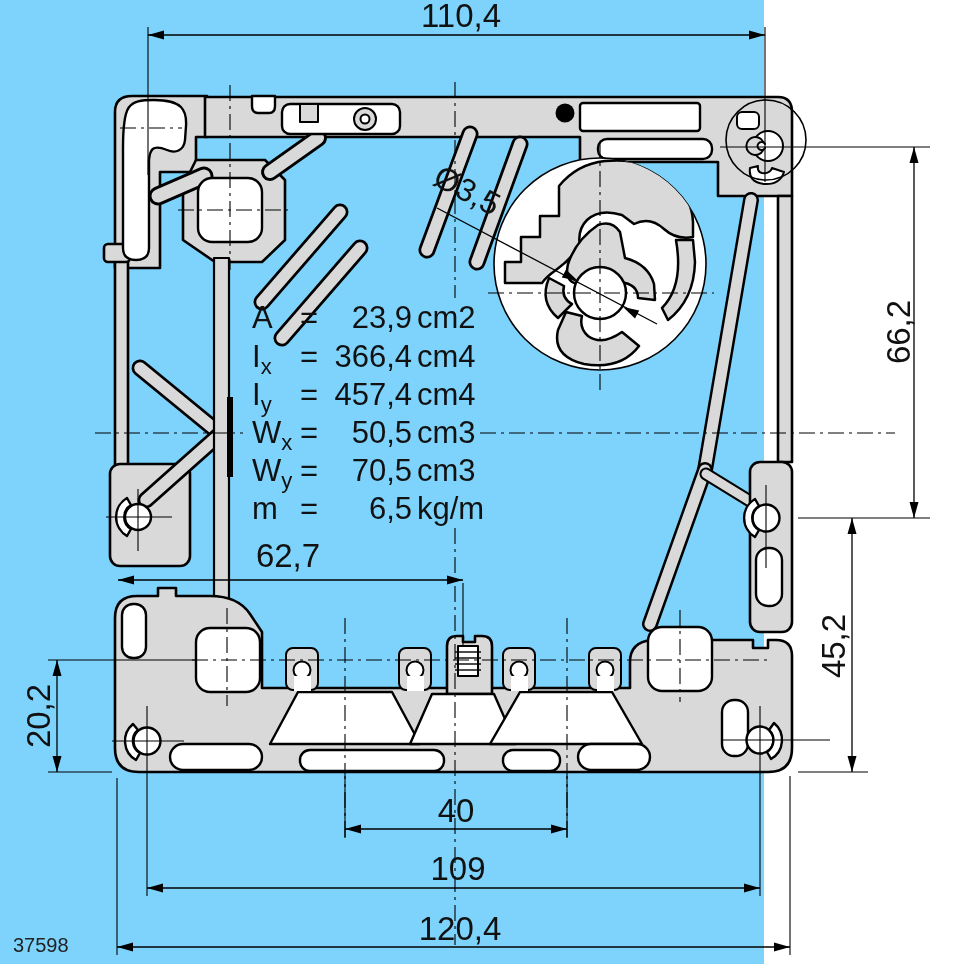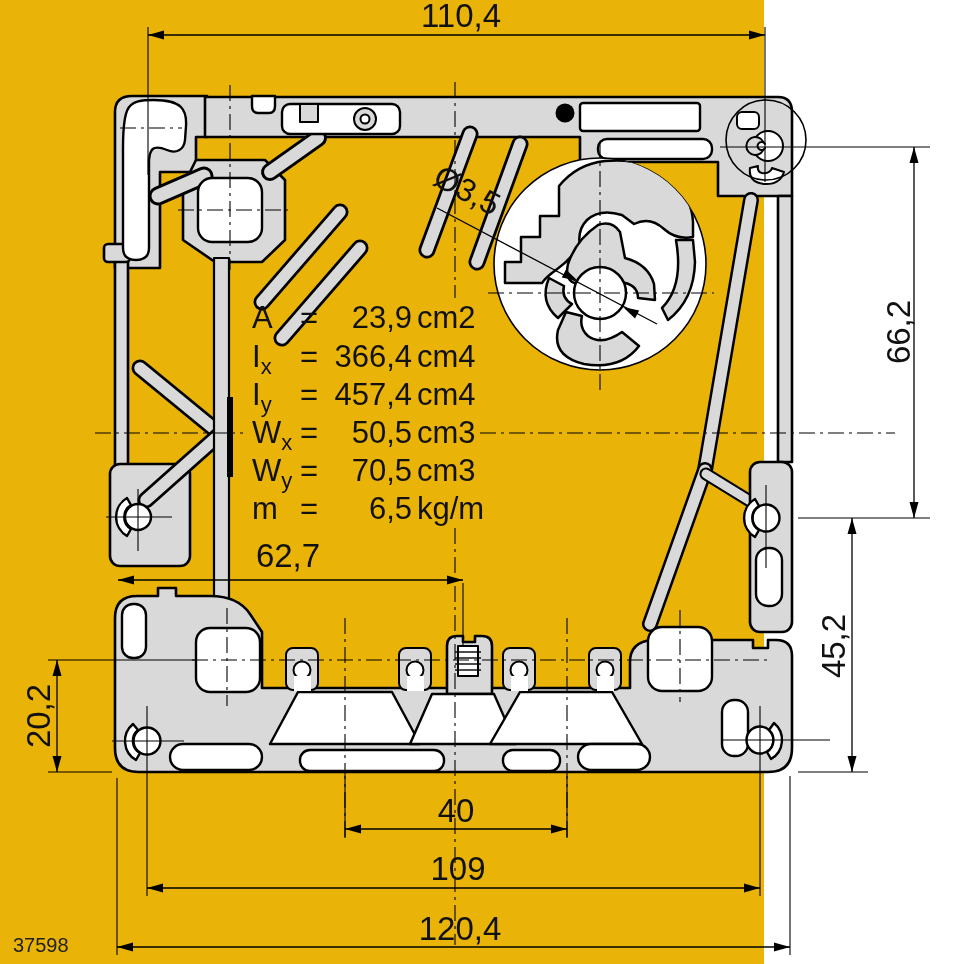--- a/index.html
+++ b/index.html
@@ -1,16 +1,16 @@
 <!DOCTYPE html>
 <html><head>
 <meta charset="utf-8">
 <style>
   html,body{margin:0;padding:0;background:#ffffff;}
-  .stage{width:764px;height:964px;position:relative;background:#eab308;}
+  .stage{width:764px;height:964px;position:relative;background:#7dd3fc;}
   svg{display:block;}
   text{font-family:"Liberation Sans", sans-serif;fill:#111;}
   .dim-text{font-size:33px;}
   .prop-sym{font-size:31px;}
   .prop-sub{font-size:22px;}
   .prop-eq{font-size:31px;}
   .prop-val{font-size:31px;}
   .prop-unit{font-size:31px;}
   .part-no{font-size:20px;fill:#222;}
   .dia-text{font-size:32px;}

